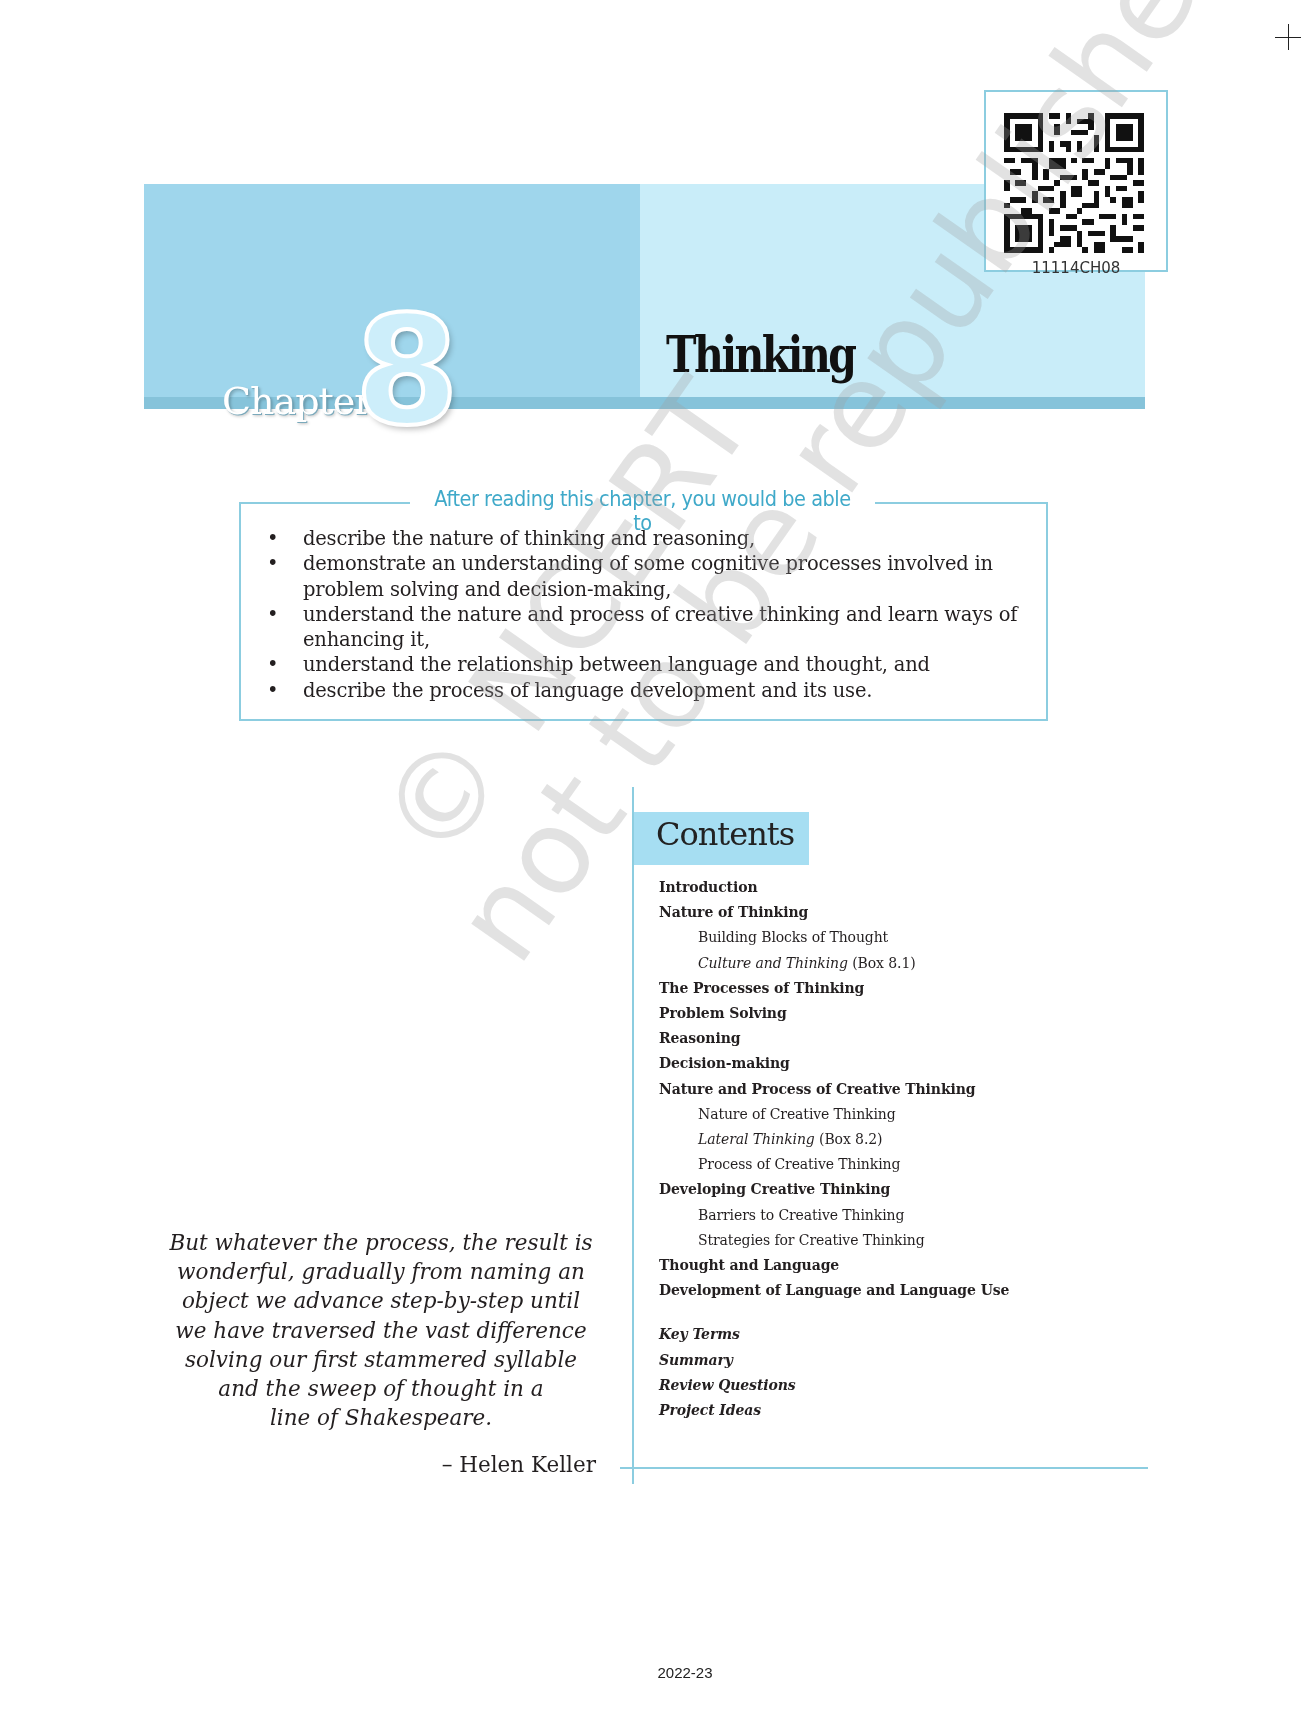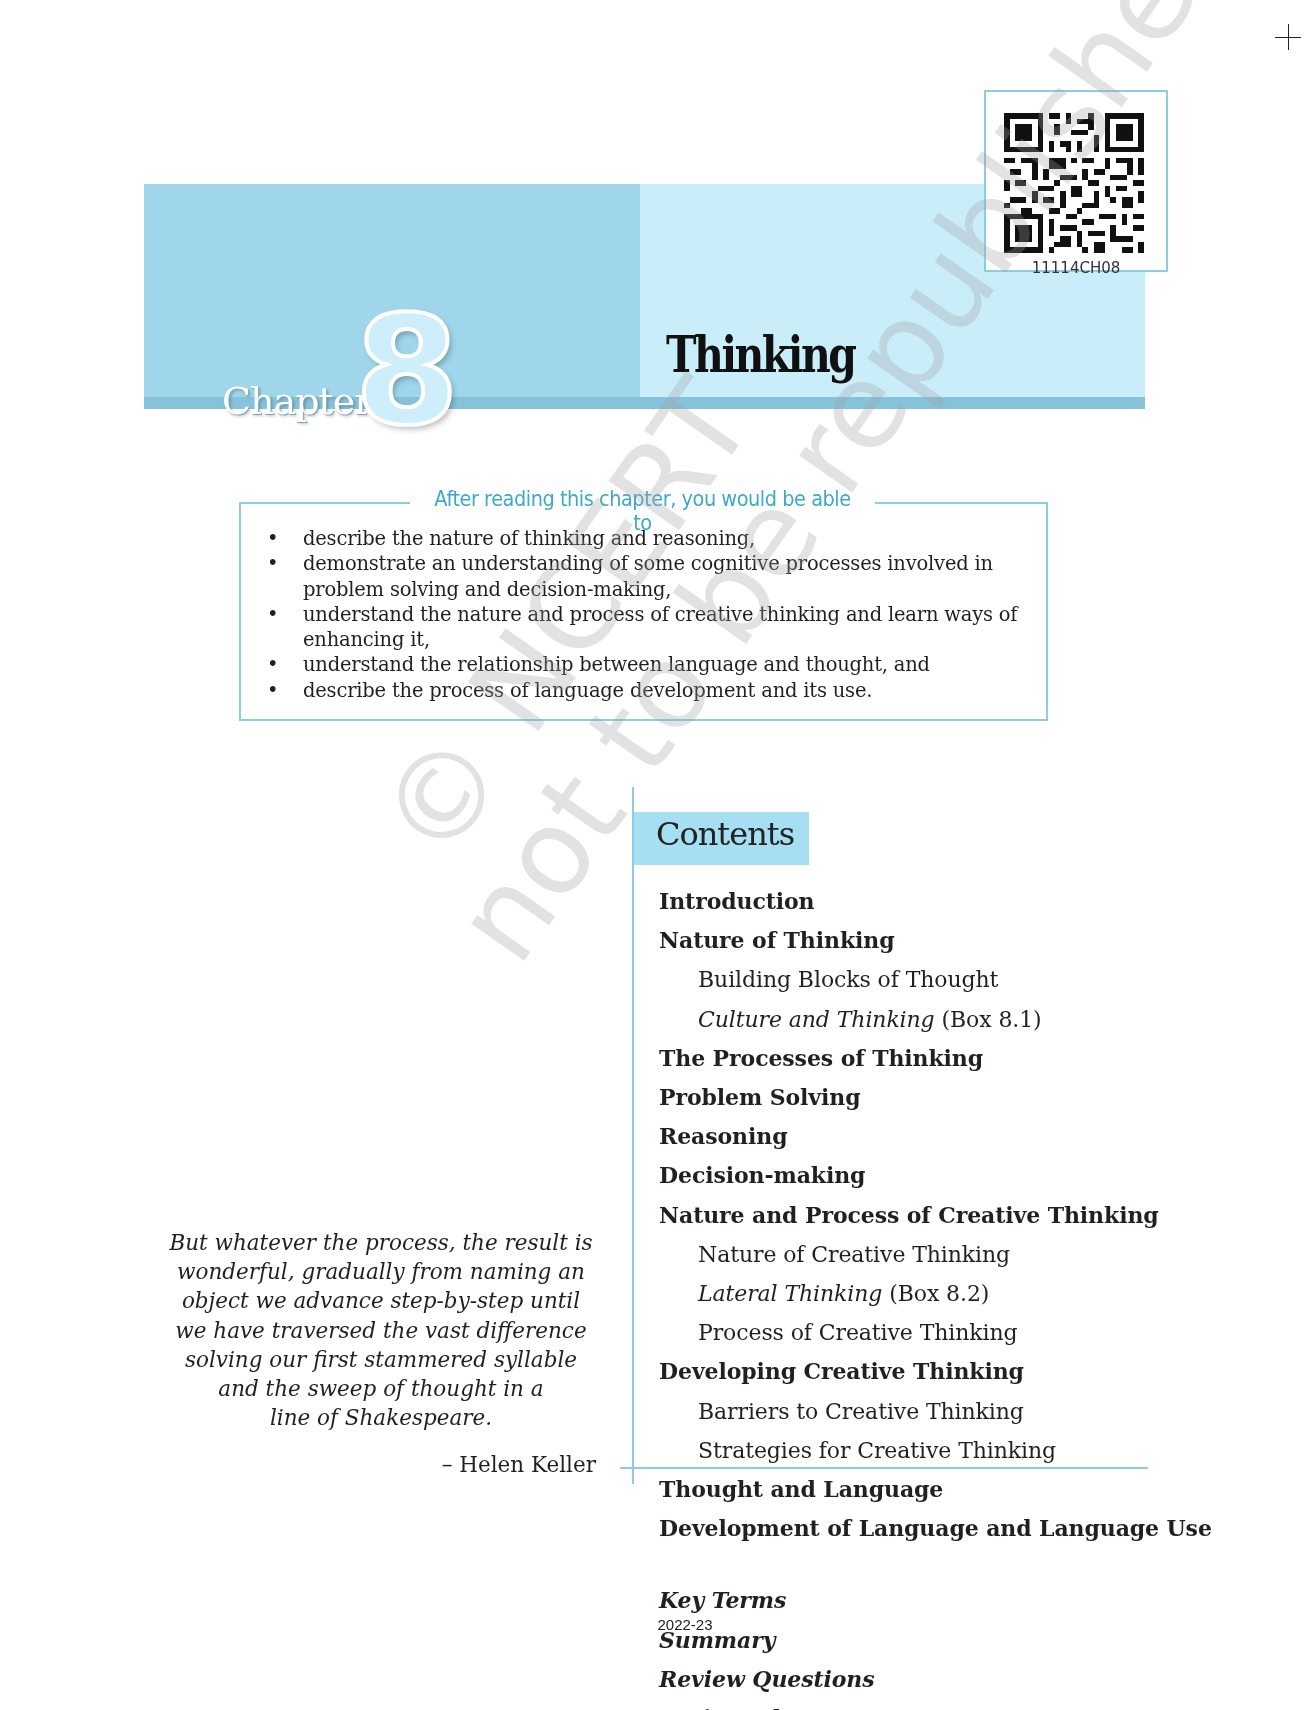--- a/index.html
+++ b/index.html
@@ -64,37 +64,37 @@
 
   
   .contents-vline { left:632px; top:787px; width:2px; height:697px; background:#8ccde0; }
   .contents-hline { left:620px; top:1467px; width:528px; height:2px; background:#8ccde0; }
   .contents-head-bg { left:634px; top:812px; width:175px; height:53px; background:#a6def2; }
   .contents-head {
     left:656px; top:815px; font-family:"DejaVu Serif", serif; font-size:32px; color:#222;
     letter-spacing:-1px;
   }
   .toc { left:659px; top:875px; width:520px; margin:0; padding:0; list-style:none; }
-  .toc li { font-size:22px; line-height:25.2px; white-space:nowrap; letter-spacing:-0.1px;margin-top:14px; }
+  .toc li { font-size:14px; line-height:25.2px; white-space:nowrap; letter-spacing:-0.1px; }
   .toc li.l1 { font-weight:bold; }
   .toc li.l2 { padding-left:39px; font-weight:normal; }
   .toc li.l2b { padding-left:45px; font-weight:normal; }
   .toc li.gap { height:19px; }
   .toc li.end { font-weight:bold; font-style:italic; }
   .toc .it { font-style:italic;text-align:center; }
 
   
   .quote {
     left:138px; top:1217px; width:464px; text-align:center; font-style:italic;
     font-size:21.5px; line-height:29.2px; color:#231f20; margin:11px;
   }
   .quote-author { left:360px; top:1452px; width:236px; text-align:right; font-size:21.5px; color:#231f20; }
 
   
-  .footer-year { left:620px; top:1616px; width:130px; text-align:center; font-family:"Liberation Sans", sans-serif; font-size:15px; color:#222; }
+  .footer-year { left:620px; top:1664px; width:130px; text-align:center; font-family:"Liberation Sans", sans-serif; font-size:15px; color:#222; }
 </style>
 </head>
 <body>
 
 <div class="abs crop-h"></div>
 <div class="abs crop-v"></div>
 
 <div class="abs banner-left"></div>
 <div class="abs banner-right"></div>
 <div class="abs banner-strip"></div>

